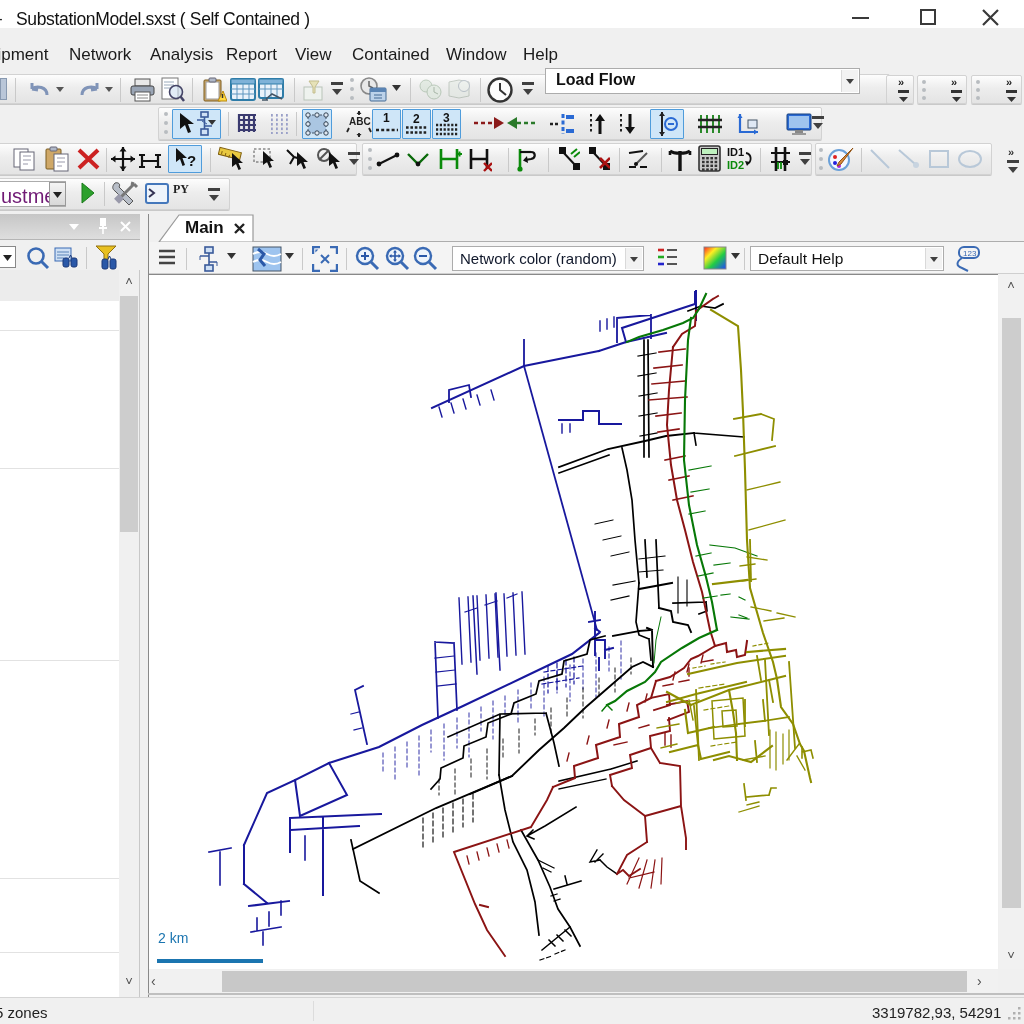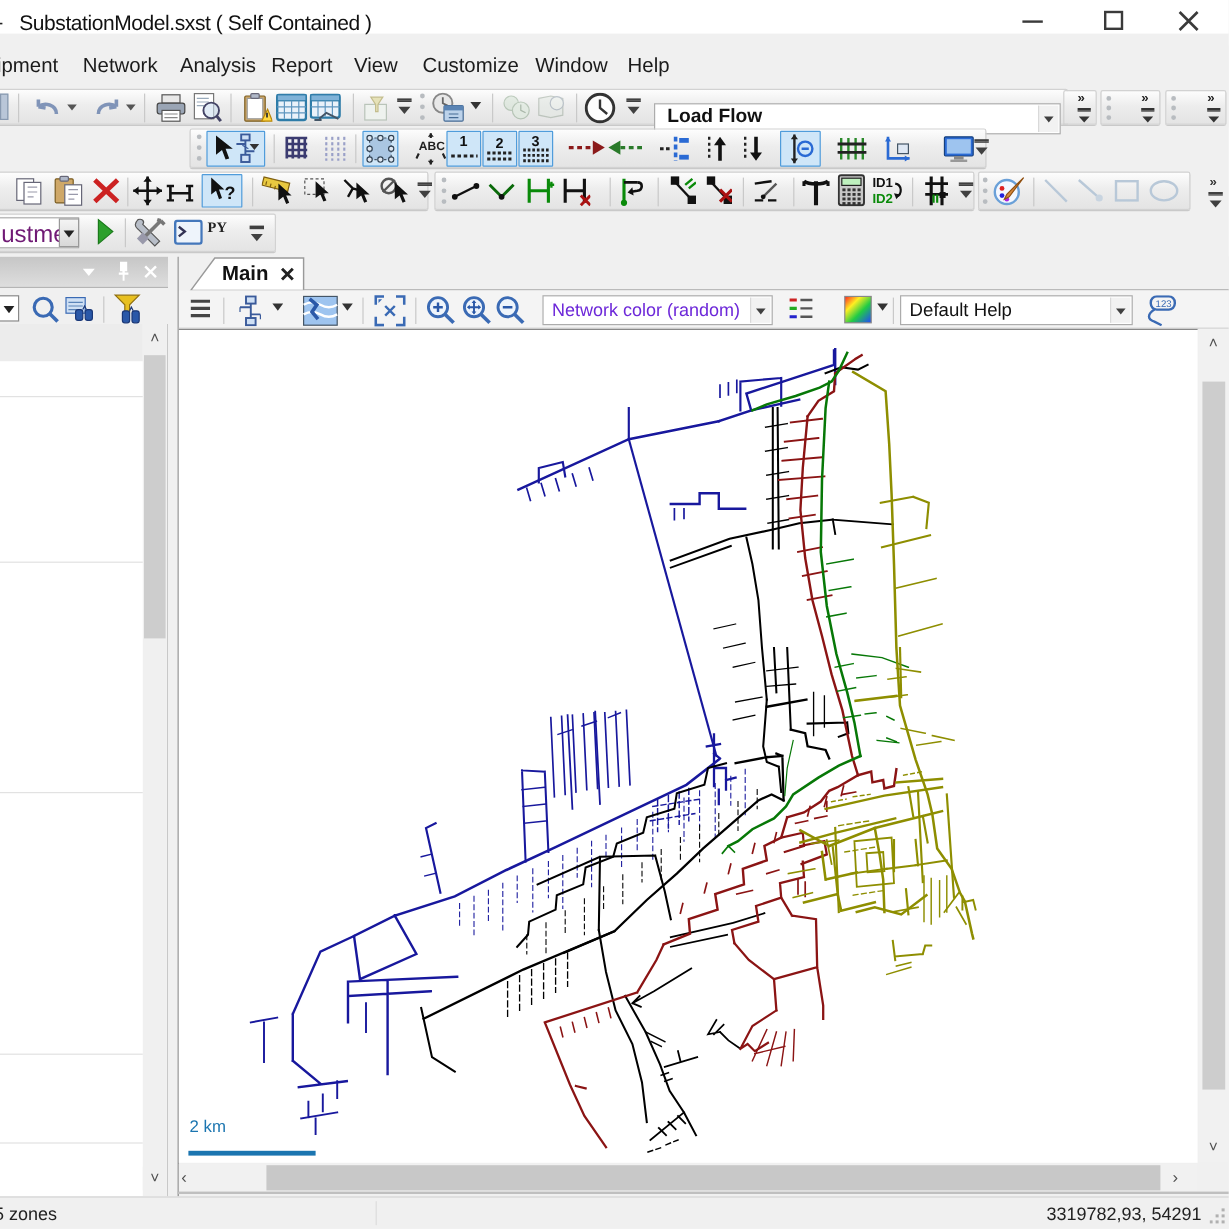--- a/index.html
+++ b/index.html
@@ -29,21 +29,21 @@
       <path d="M2 2 L17 17 M17 2 L2 17" stroke="#3a3a3a" stroke-width="2.2"></path>
     </svg>
 </div>
 
 <div class="abs" style="left:0;top:38px;width:1024px;height:34px;background:#f0f0f0;">
   <span class="mi" style="left:-12px;">uipment</span>
   <span class="mi" style="left:69px;">Network</span>
   <span class="mi" style="left:150px;">Analysis</span>
   <span class="mi" style="left:226px;">Report</span>
   <span class="mi" style="left:295px;">View</span>
-  <span class="mi" style="left:352px;">Customize</span>
+  <span class="mi" style="left:352px;">Contained</span>
   <span class="mi" style="left:446px;">Window</span>
   <span class="mi" style="left:523px;">Help</span>
 </div>
 
 <div class="abs" style="left:0;top:72px;width:1024px;height:34px;background:#f0f0f0;"></div>
 <div class="band" style="left:-6px;top:74px;width:896px;height:30px;"></div>
 <div id="row1">
     <div class="abs" style="left:0;top:78px;width:7px;height:22px;background:#b9c6d8;border:1px solid #8899b0"></div>
     <div class="sep" style="left:15px;top:78px;height:24px"></div>
     <svg class="ic" style="left:27px;top:80px" width="26" height="18" viewBox="0 0 26 18">
@@ -126,21 +126,21 @@
     </svg>
     <div class="sep" style="left:480px;top:78px;height:24px"></div>
     <svg class="ic" style="left:487px;top:77px" width="27" height="27" viewBox="0 0 27 27">
       <circle cx="13" cy="13" r="11.5" fill="#fdfdfd" stroke="#333" stroke-width="2.4"></circle>
       <path d="M13 6 V13 L19 18" stroke="#333" stroke-width="2" fill="none"></path>
     </svg>
     <div class="abs" style="left:522px;top:82px;width:12px;height:3px;border-top:2px solid #404040;border-bottom:1px solid #404040"></div>
     <svg class="ic" style="left:522px;top:88px" width="12" height="8" viewBox="0 0 12 8">
       <path d="M1 1 L6 7 L11 1 Z" fill="#404040"></path>
     </svg>
-    <div class="combo" style="left:545px;top:86px;width:339px;height:26px">
+    <div class="combo" style="left:545px;top:68px;width:315px;height:26px">
       <span style="position:absolute;left:10px;top:2px;font-size:16px;color:#111;font-weight:bold">Load Flow</span>
       <span class="arr"></span>
     </div>
   </div>
 
 <div class="band" style="left:886px;top:75px;width:28px;height:29px"></div>
 <div class="abs" style="left:898px;top:76px;font-size:11px;font-weight:bold;color:#222;letter-spacing:-1px">»</div>
 <div class="abs" style="left:898px;top:90px;width:11px;height:3px;border-top:2px solid #333;border-bottom:1px solid #333"></div>
 <svg class="ic" style="left:898px;top:96px" width="11" height="7" viewBox="0 0 11 7">
     <path d="M1 1 L5.5 6 L10 1 Z" fill="#333"></path>
@@ -625,21 +625,21 @@
       <path d="M16 16 L23 23" stroke="#3a6ab4" stroke-width="3"></path>
       <path d="M10 5 V15 M5 10 H15" stroke="#2a58a8" stroke-width="1.6"></path>
       <path d="M10 4 l-2 2.5 h4Z M10 16 l-2 -2.5 h4Z M4 10 l2.5 -2 v4Z M16 10 l-2.5 -2 v4Z" fill="#2a58a8"></path>
     </svg>
     <svg class="ic" style="left:264px;top:4px" width="25" height="26" viewBox="0 0 25 26">
       <circle cx="10" cy="10" r="8" fill="#eef4fb" stroke="#3a6ab4" stroke-width="2.4"></circle>
       <path d="M16 16 L23 23" stroke="#3a6ab4" stroke-width="3"></path>
       <path d="M6 10 H14" stroke="#2a58a8" stroke-width="2"></path>
     </svg>
     <div class="combo" style="left:303px;top:4px;width:192px;height:25px">
-      <span style="position:absolute;left:7px;top:3px;font-size:15px;color:#6d28d9">Network color (random)</span>
+      <span style="position:absolute;left:7px;top:3px;font-size:15px;color:#0f172a">Network color (random)</span>
       <span class="arr"></span>
     </div>
     <svg class="ic" style="left:507px;top:5px" width="22" height="22" viewBox="0 0 22 22">
       <g stroke-width="2.6">
         <path d="M2 3 H8" stroke="#c22"></path>
         <path d="M2 10 H8" stroke="#2a2"></path>
         <path d="M2 17 H8" stroke="#22c"></path>
       </g>
       <g stroke="#555" stroke-width="2">
         <path d="M11 3 H21 M11 10 H21 M11 17 H21"></path>

